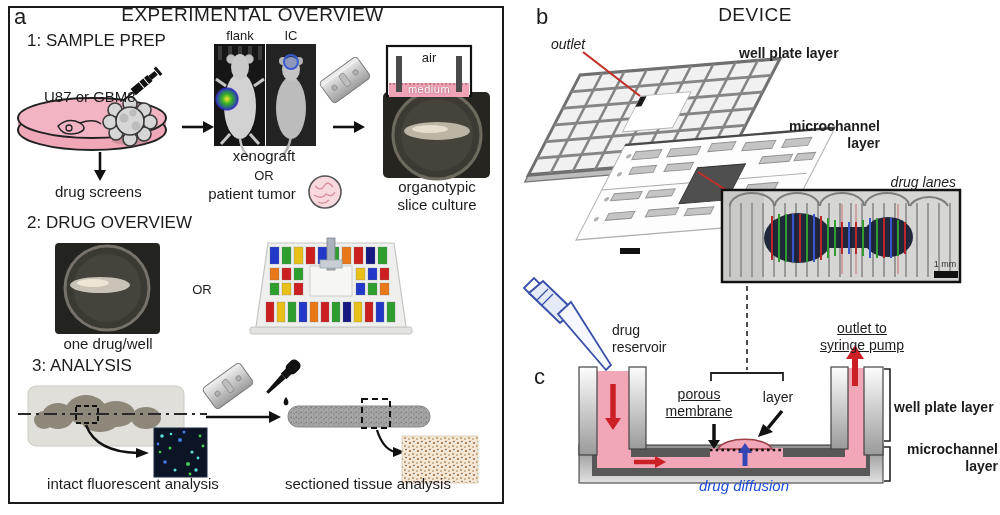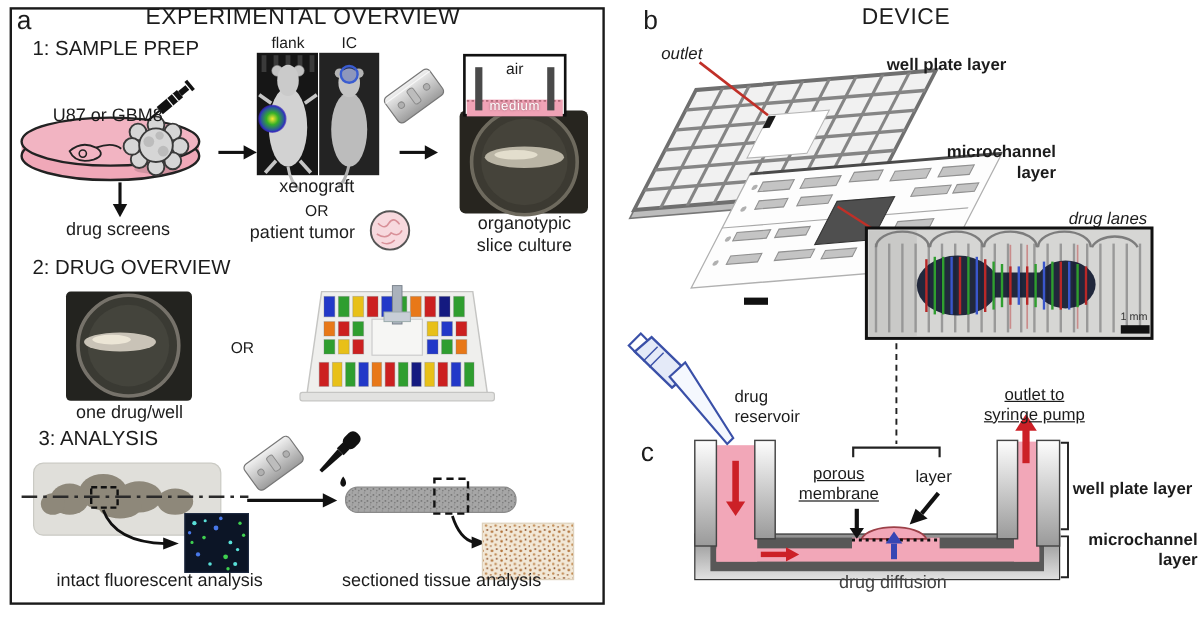--- a/index.html
+++ b/index.html
@@ -15,21 +15,21 @@
   .bd{font-weight:700;}
   .panel-letter{font-size:22px;}
   .fig-title{font-size:19px;letter-spacing:.5px;}
   .step-head{font-size:17px;}
   .t15{font-size:15px;}
   .t14{font-size:14px;}
   .t13{font-size:13px;}
   .t11{font-size:11px;}
   .t9{font-size:9px;}
   .white{color:#fff;text-shadow:0 0 2px #8a5560;}
-  .blue{color:#404040;}
+  .blue{color:#1d4ed8;font-style:italic;}
 </style>
 </head>
 <body>
 
 <div id="stage">
 
 <svg id="art" width="1000" height="515" viewBox="0 0 1000 515">
   <defs>
     <linearGradient id="wallG" x1="0" y1="0" x2="0" y2="1">
       <stop offset="0" stop-color="#fdfdfd"></stop>

